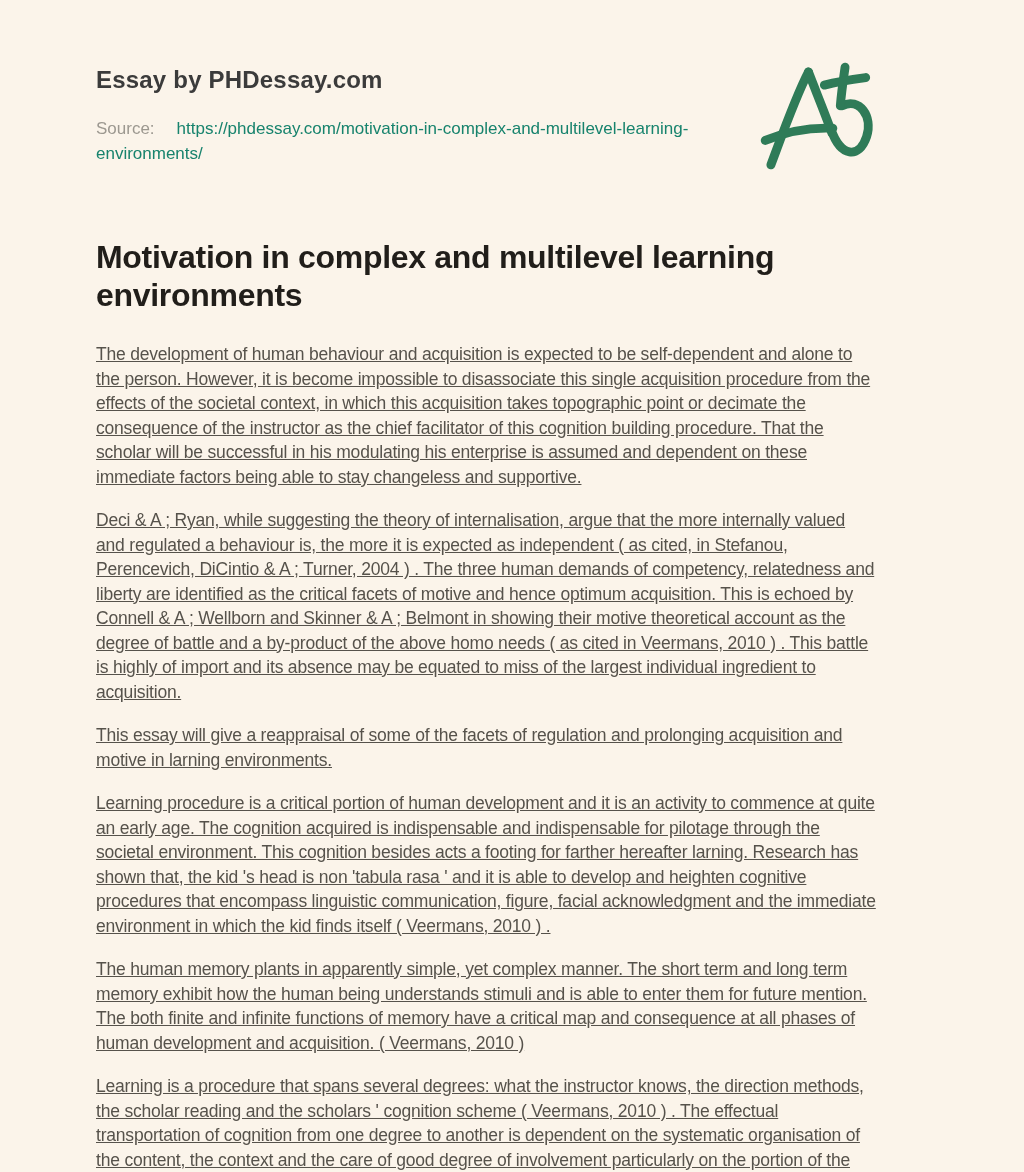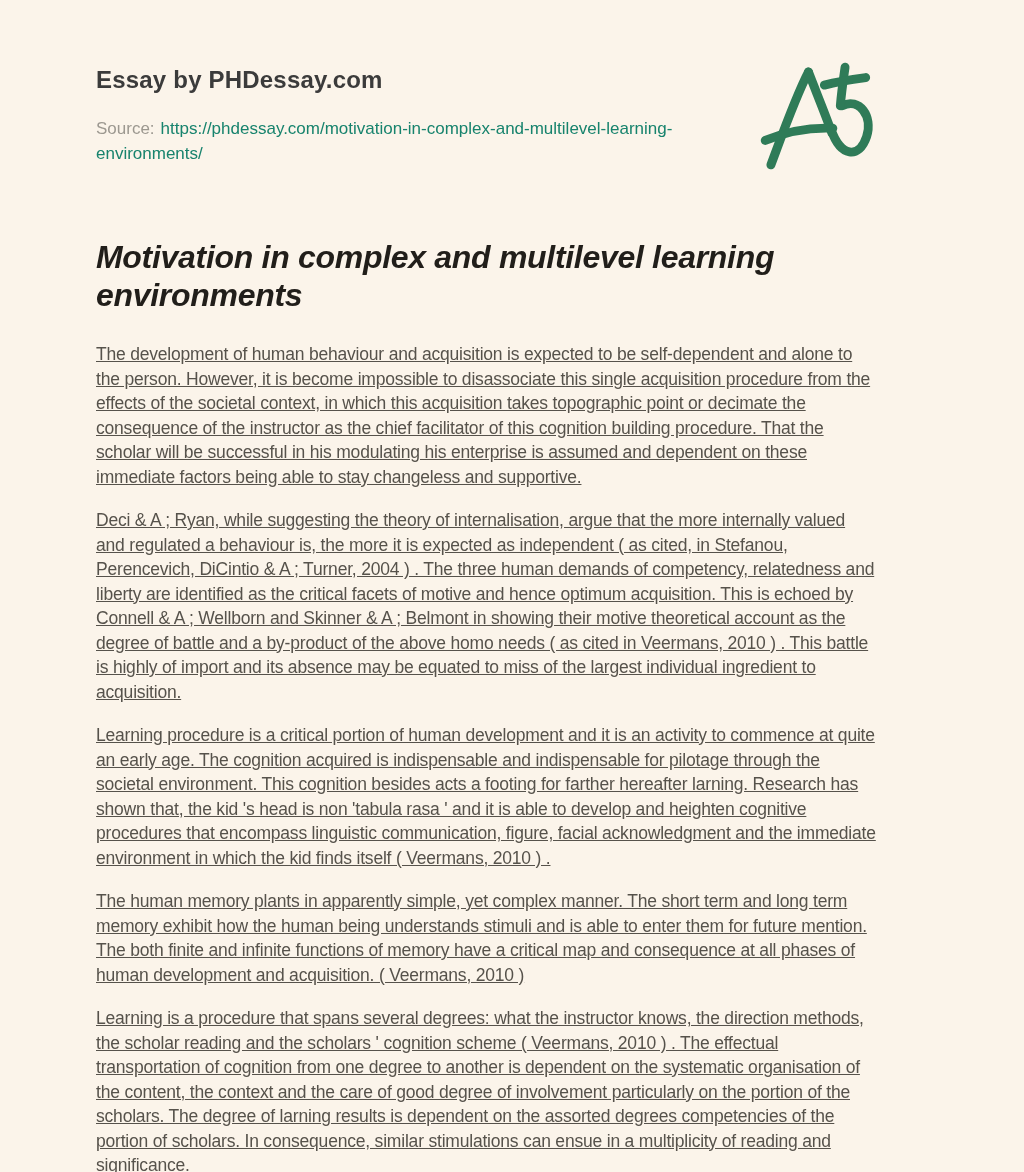--- a/index.html
+++ b/index.html
@@ -36,21 +36,21 @@
     letter-spacing: 0.2px;
   }
   .source {
     margin: 0;
     font-size: 17px;
     line-height: 25px;
     color: #9C9890;
     overflow-wrap: break-word;
   }
   .source-label {
-    margin-right: 6px;
+    margin-right: 22px;
   }
   .source-link {
     color: #17836D;
     text-decoration: none;
     cursor: pointer;
   }
   .logo {
     width: 122px;
     height: 122px;
     flex: 0 0 auto;
@@ -61,21 +61,20 @@
     height: 100%;
   }
   .title {
     margin: 60px 0 28px 0;
     font-size: 32px;
     line-height: 38px;
     font-weight: 700;
     color: #211E1A;
     letter-spacing: -0.3px;
     max-width: 720px;
-    font-style: italic;
   }
   .body-p {
     margin: 0 0 19px 0;
     font-size: 17.5px;
     line-height: 24.5px;
     color: #56524B;
     letter-spacing: -0.2px;
     max-width: 836px;
     text-decoration: underline;
   }
@@ -103,17 +102,18 @@
           <path d="M75 31 C90 27 104 25 119 23"></path>
         </g>
       </svg>
     </div>
   </div>
 
   <h2 class="title">Motivation in complex and multilevel learning environments</h2>
 
   <p class="body-p">The development of human behaviour and acquisition is expected to be self-dependent and alone to the person. However, it is become impossible to disassociate this single acquisition procedure from the effects of the societal context, in which this acquisition takes topographic point or decimate the consequence of the instructor as the chief facilitator of this cognition building procedure. That the scholar will be successful in his modulating his enterprise is assumed and dependent on these immediate factors being able to stay changeless and supportive.</p>
   <p class="body-p">Deci &amp; A ; Ryan, while suggesting the theory of internalisation, argue that the more internally valued and regulated a behaviour is, the more it is expected as independent ( as cited, in Stefanou, Perencevich, DiCintio &amp; A ; Turner, 2004 ) . The three human demands of competency, relatedness and liberty are identified as the critical facets of motive and hence optimum acquisition. This is echoed by Connell &amp; A ; Wellborn and Skinner &amp; A ; Belmont in showing their motive theoretical account as the degree of battle and a by-product of the above homo needs ( as cited in Veermans, 2010 ) . This battle is highly of import and its absence may be equated to miss of the largest individual ingredient to acquisition.</p>
+  <p class="body-p">This essay will give a reappraisal of some of the facets of regulation and prolonging acquisition and motive in larning environments.</p>
   <p class="body-p">Learning procedure is a critical portion of human development and it is an activity to commence at quite an early age. The cognition acquired is indispensable and indispensable for pilotage through the societal environment. This cognition besides acts a footing for farther hereafter larning. Research has shown that, the kid 's head is non 'tabula rasa ' and it is able to develop and heighten cognitive procedures that encompass linguistic communication, figure, facial acknowledgment and the immediate environment in which the kid finds itself ( Veermans, 2010 ) .</p>
   <p class="body-p">The human memory plants in apparently simple, yet complex manner. The short term and long term memory exhibit how the human being understands stimuli and is able to enter them for future mention. The both finite and infinite functions of memory have a critical map and consequence at all phases of human development and acquisition. ( Veermans, 2010 )</p>
   <p class="body-p">Learning is a procedure that spans several degrees: what the instructor knows, the direction methods, the scholar reading and the scholars ' cognition scheme ( Veermans, 2010 ) . The effectual transportation of cognition from one degree to another is dependent on the systematic organisation of the content, the context and the care of good degree of involvement particularly on the portion of the scholars. The degree of larning results is dependent on the assorted degrees competencies of the portion of scholars. In consequence, similar stimulations can ensue in a multiplicity of reading and significance.</p>
 
 </div>
 
 </body></html>

